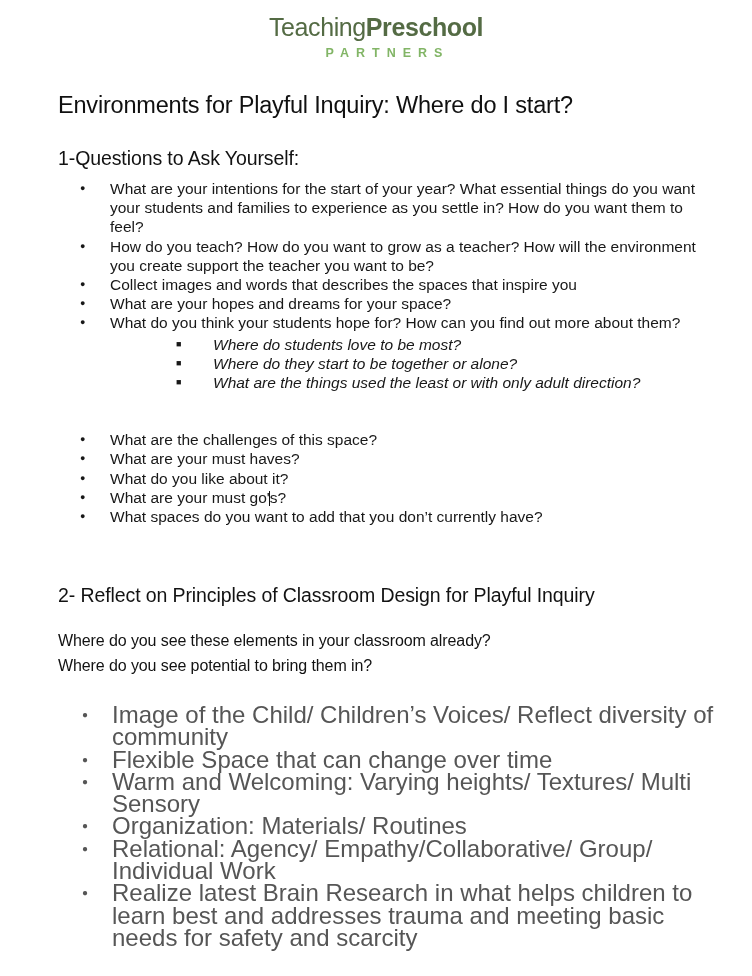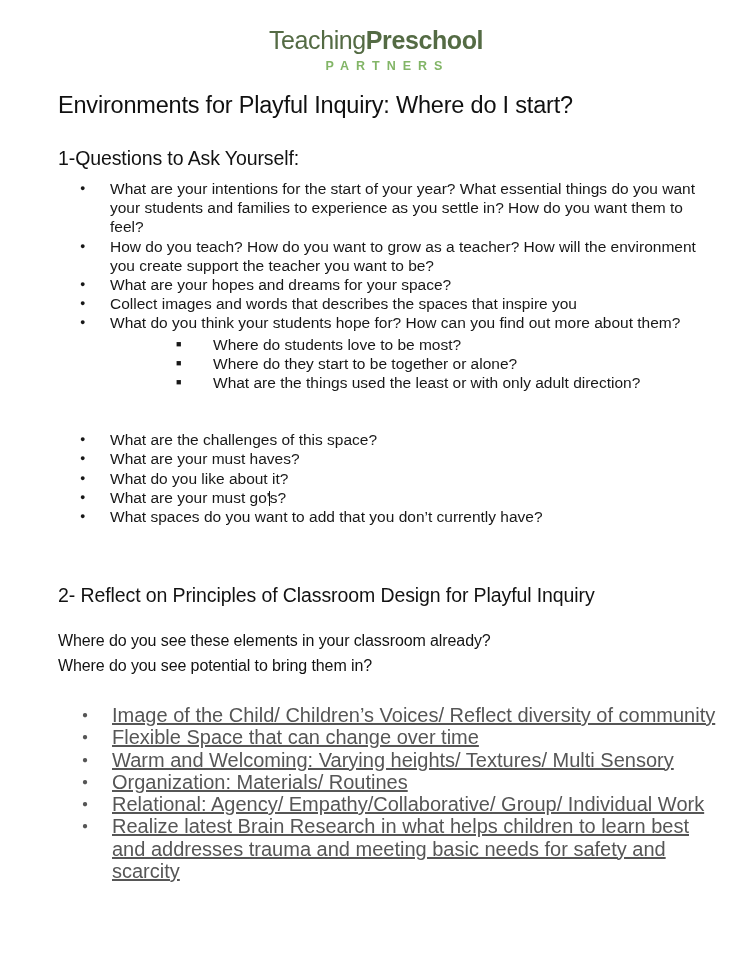--- a/index.html
+++ b/index.html
@@ -19,21 +19,21 @@
   .page {
     position: relative;
     width: 752px;
     height: 976px;
     box-sizing: border-box;
   }
 
   
   .logo-block {
     position: absolute;
-    top: 28px;
+    top: 15px;
     left: 0;
     width: 752px;
     text-align: center;
     line-height: 1;
   }
   .logo-wordmark {
     font-size: 25px;
     letter-spacing: -0.4px;
     white-space: nowrap;
   }
@@ -103,20 +103,21 @@
     position: absolute;
     left: 22px;
     top: 0;
     font-size: 9px;
     line-height: inherit;
   }
   ul.subbullets {
     list-style: none;
     margin: 16px;
     padding: 0;
+    font-style: italic;
   }
   ul.subbullets > li {
     position: relative;
     padding-left: 37px;
     margin: 0;
   }
   ul.subbullets > li::before {
     content: "\25A0";
     position: absolute;
     left: 0;
@@ -149,24 +150,23 @@
     font-size: 15.5px;
     line-height: 19.3px;
     color: #181818;
   }
 
   
   #list-principles {
     left: 58px;
     top: 704px;
     width: 660px;
-    font-size: 20px;
+    font-size: 24px;
     line-height: 22.3px;
     color: #565656;
-    text-decoration: underline;
   }
   #list-principles > li::before {
     font-size: 10px;
     left: 24px;
   }
   #list-principles > li {
     padding-left: 54px;
   }
 
   
@@ -191,22 +191,22 @@
     <div class="logo-partners" style="color: rgb(130, 181, 102); padding-left: 16px;">PARTNERS</div>
   </div>
 
   <div class="doc-title">Environments for Playful Inquiry: Where do I start?</div>
 
   <div class="section-head" id="section1-head">1-Questions to Ask Yourself:</div>
 
   <ul class="bullets" id="list-questions-a">
     <li>What are your intentions for the start of your year? What essential things do you want your students and families to experience as you settle in? How do you want them to feel?</li>
     <li>How do you teach? How do you want to grow as a teacher? How will the environment you create support the teacher you want to be?</li>
+    <li>Collect images and words that describes the spaces that inspire you</li>
     <li>What are your hopes and dreams for your space?</li>
-    <li>Collect images and words that describes the spaces that inspire you</li>
     <li>
       <span>What do you think your students hope for? How can you find out more about them?</span>
       <ul class="subbullets nested-wrap">
         <li>Where do students love to be most?</li>
         <li>Where do they start to be together or alone?</li>
         <li>What are the things used the least or with only adult direction?</li>
       </ul>
     </li>
   </ul>
 

